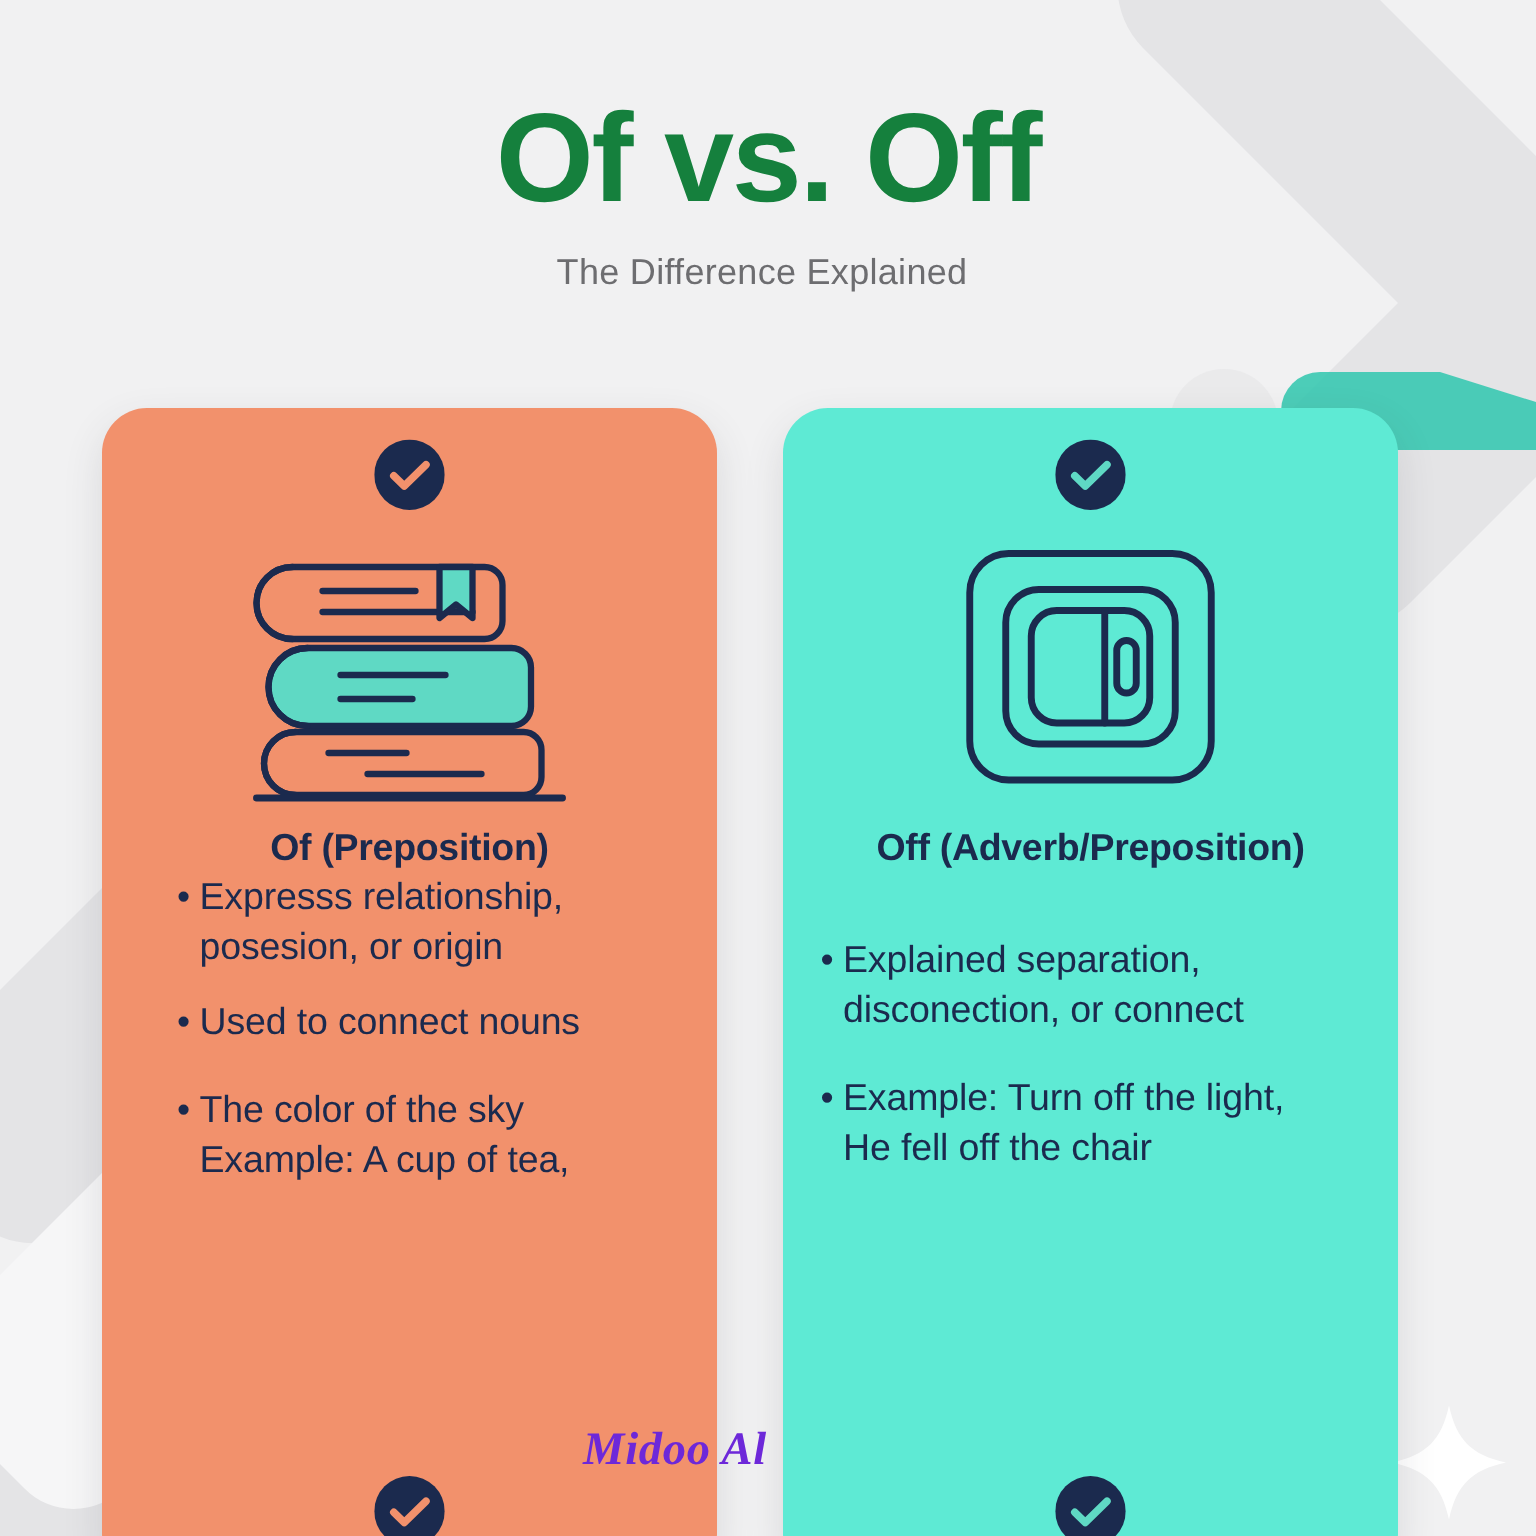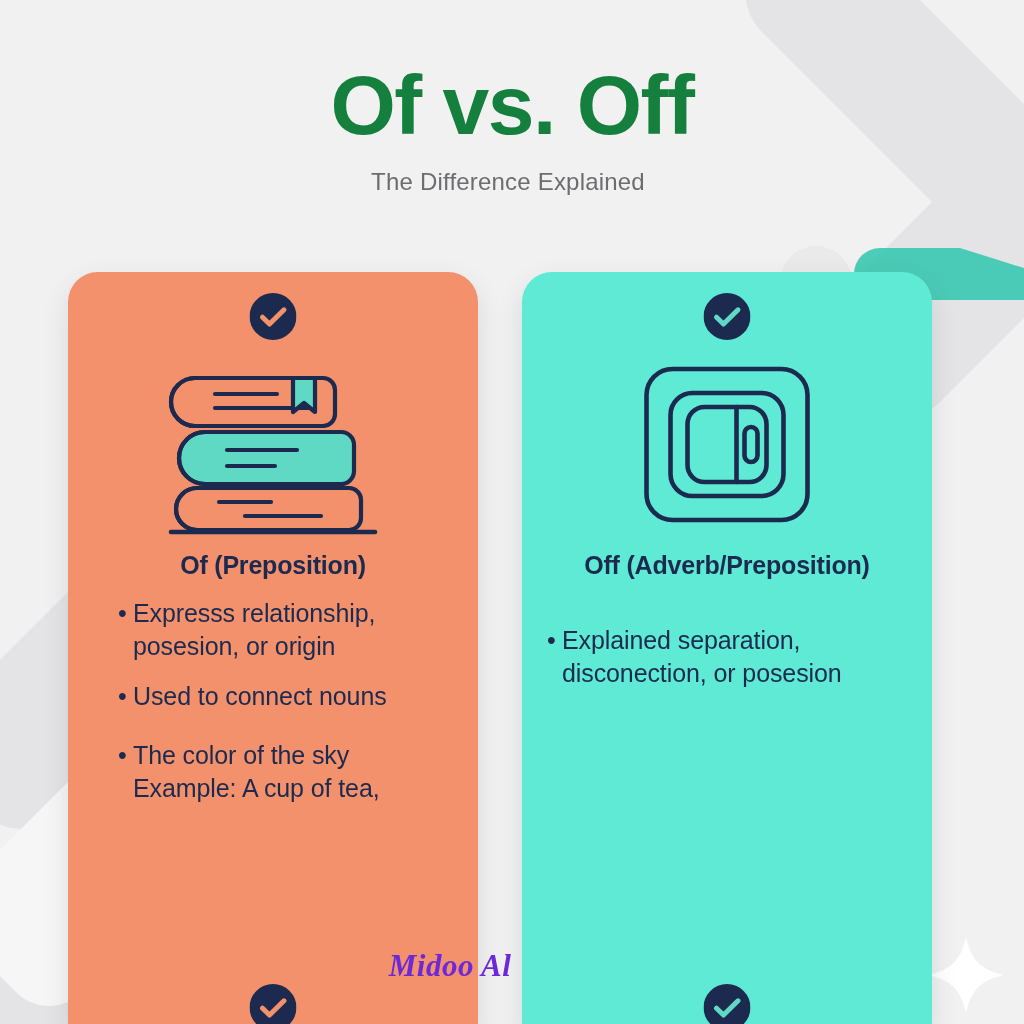--- a/index.html
+++ b/index.html
@@ -99,21 +99,21 @@
   }
 
   .bullets {
     position: absolute;
     left: 0;
     width: 100%;
     padding: 0;
     margin: 0;
     list-style: none;
   }
-  .card-left  .bullets { top: 325px; }
+  .card-left  .bullets { top: 310px; }
   .card-right .bullets { top: 352px; }
 
   .bullet {
     position: relative;
     font-size: 25px;
     line-height: 33px;
     color: #1b2a4e;
     letter-spacing: -0.1px;
     margin-bottom: 17px;
   }
@@ -244,21 +244,25 @@
         <path d="M97 45 v75"></path>
         <rect x="105" y="65" width="13" height="35" rx="6.5"></rect>
       </g>
     </svg>
 
     <div class="card-heading">Off (Adverb/Preposition)</div>
 
     <ul class="bullets">
       <li class="bullet">
         <span class="bullet-line">Explained separation,</span>
-        <span class="bullet-line">disconection, or posesion</span>
+        <span class="bullet-line">disconection, or connect</span>
+      </li>
+      <li class="bullet spaced">
+        <span class="bullet-line">Example: Turn off the light,</span>
+        <span class="bullet-line">He fell off the chair</span>
       </li>
     </ul>
 
     <svg class="badge badge-bottom" viewBox="0 0 47 47">
       <circle cx="23.5" cy="23.5" r="23.5" fill="#1b2a4e"></circle>
       <path d="M13 24.2 L20 31 L34.5 16.8" fill="none" stroke="#5fd9c4" stroke-width="5" stroke-linecap="round" stroke-linejoin="round"></path>
     </svg>
   </div>
 
   <div class="footer">Midoo Al</div>

